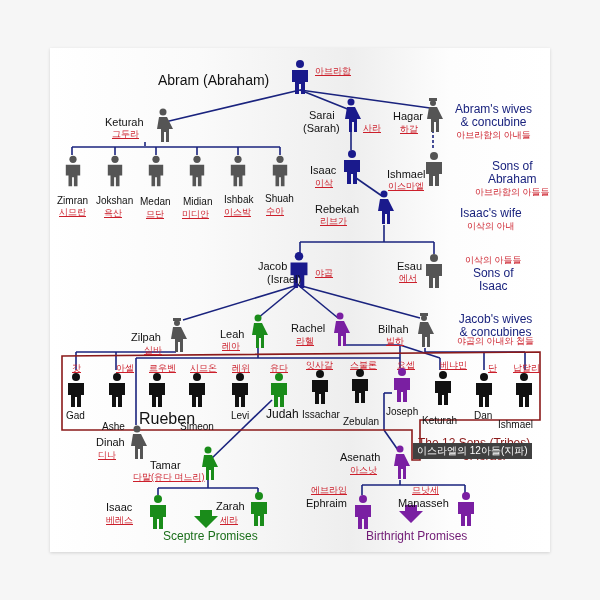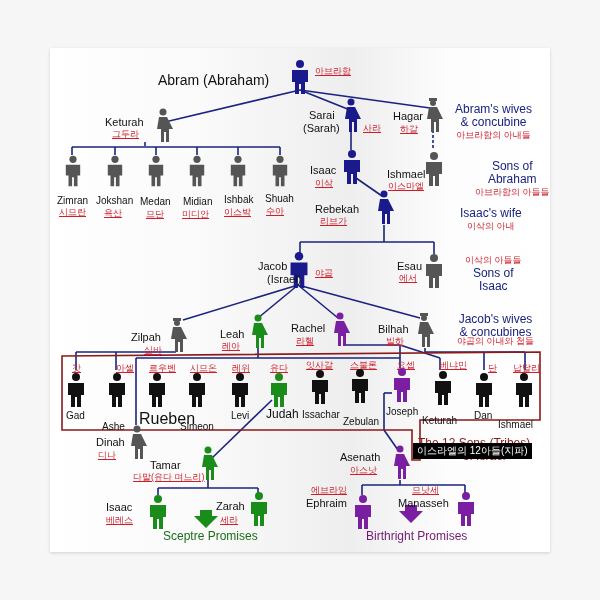--- a/index.html
+++ b/index.html
@@ -12,21 +12,21 @@
     background:linear-gradient(90deg,#ffffff 0%,#fafafa 30%,#eeeeee 60%,#fdfdfd 80%,#ffffff 100%);
     box-shadow:0 1px 3px rgba(0,0,0,0.15);
   }
   svg#lines { position:absolute; left:0; top:0; width:600px; height:600px; }
   .lbl { position:absolute; color:#111; font-size:11px; line-height:12px; white-space:nowrap;text-align:right; }
   .kr { position:absolute; color:#cc1f2b; font-size:9px; line-height:10px; white-space:nowrap;text-decoration:underline; }
   .note { position:absolute; color:#1a237e; font-size:12px; line-height:13px; text-align:center; white-space:nowrap; }
   .big { font-size:15px; line-height:16px; }
   .fig { position:absolute; }
   .banner {
-    position:absolute; background:#000000; color:#fff; font-size:10px; line-height:14px;
+    position:absolute; background:#404040; color:#fff; font-size:10px; line-height:14px;
     padding:1px 4px; white-space:nowrap;
   }
   .promise { position:absolute; font-size:12px; line-height:13px; white-space:nowrap; }
 </style>
 </head>
 <body>
 
 <div id="poster"></div>
 
 <svg id="lines" viewBox="0 0 600 600">

